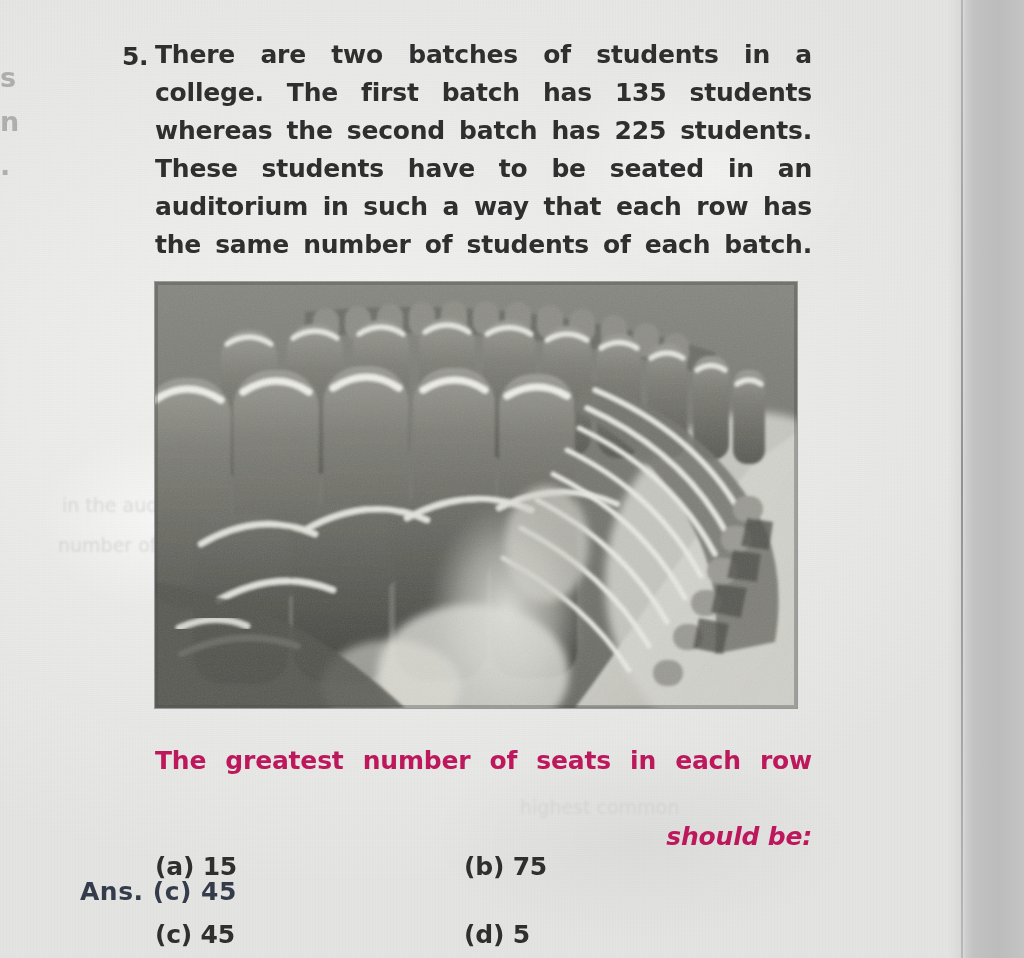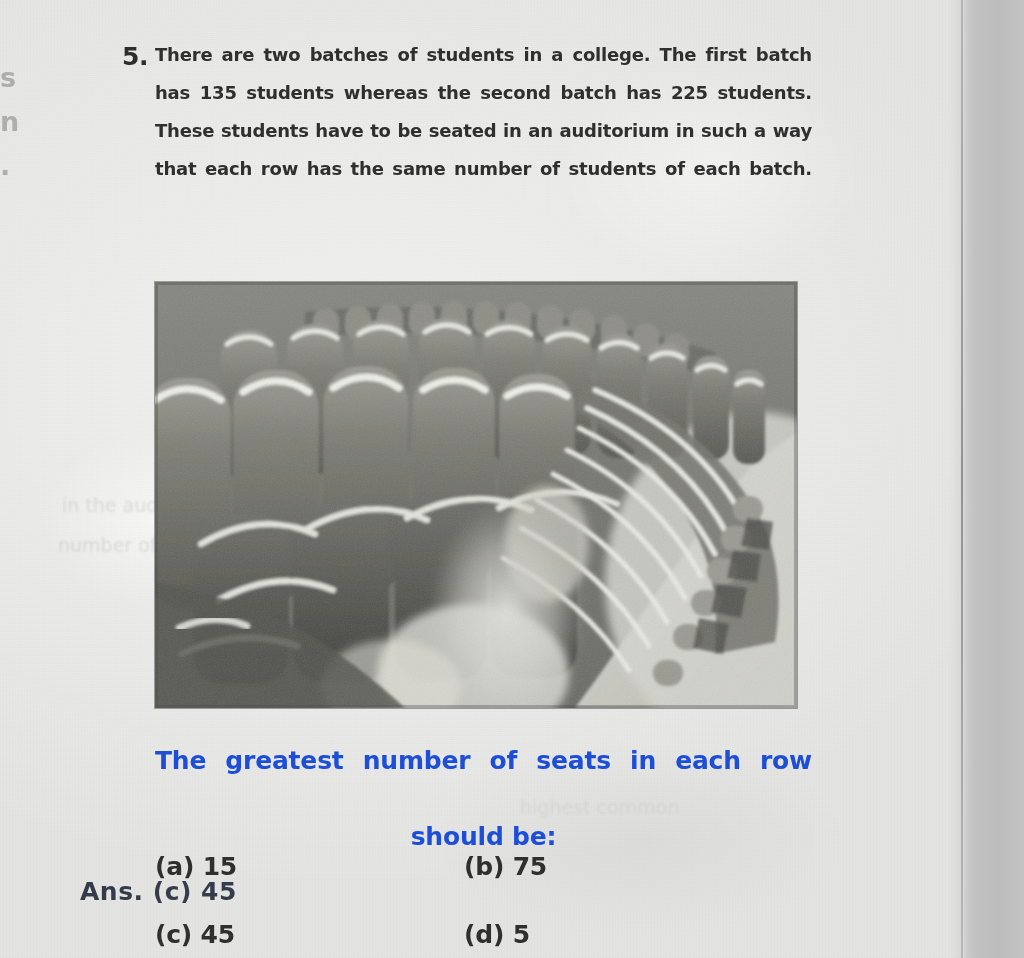--- a/index.html
+++ b/index.html
@@ -114,21 +114,21 @@
     font-weight: 700;
     font-size: 25px;
     color: #2e2e2e;
     letter-spacing: -0.3px;
   }
   .q-text {
     margin-left: 33px;
     width: 657px;
     font-family: "DejaVu Sans", sans-serif;
     font-weight: 700;
-    font-size: 18px;
+    font-size: 25px;
     line-height: 38px;
     color: #2f2f2f;
     text-align: justify;
     text-justify: inter-word;
     letter-spacing: -0.2px;
     word-spacing: 0.5px;
   }
   .q-text::after {
     content: "";
     display: inline-block;
@@ -153,30 +153,30 @@
     position: absolute;
     left: 155px;
     top: 742px;
     width: 657px;
   }
   .tail-line {
     font-family: "DejaVu Sans", sans-serif;
     font-weight: 700;
     font-size: 25px;
     line-height: 38px;
-    color: #1d4ed8;
+    color: #be185d;
     text-align: justify;
     letter-spacing: -0.2px;
   }
   .tail-line.justified::after {
     content: "";
     display: inline-block;
     width: 100%;
   }
-  .tail-line.last { text-align: center; }
+  .tail-line.last { text-align: right; font-style: italic; }
 
   
   .options {
     position: absolute;
     left: 155px;
     top: 834px;
     width: 660px;
   }
   .opt-row {
     position: relative;

